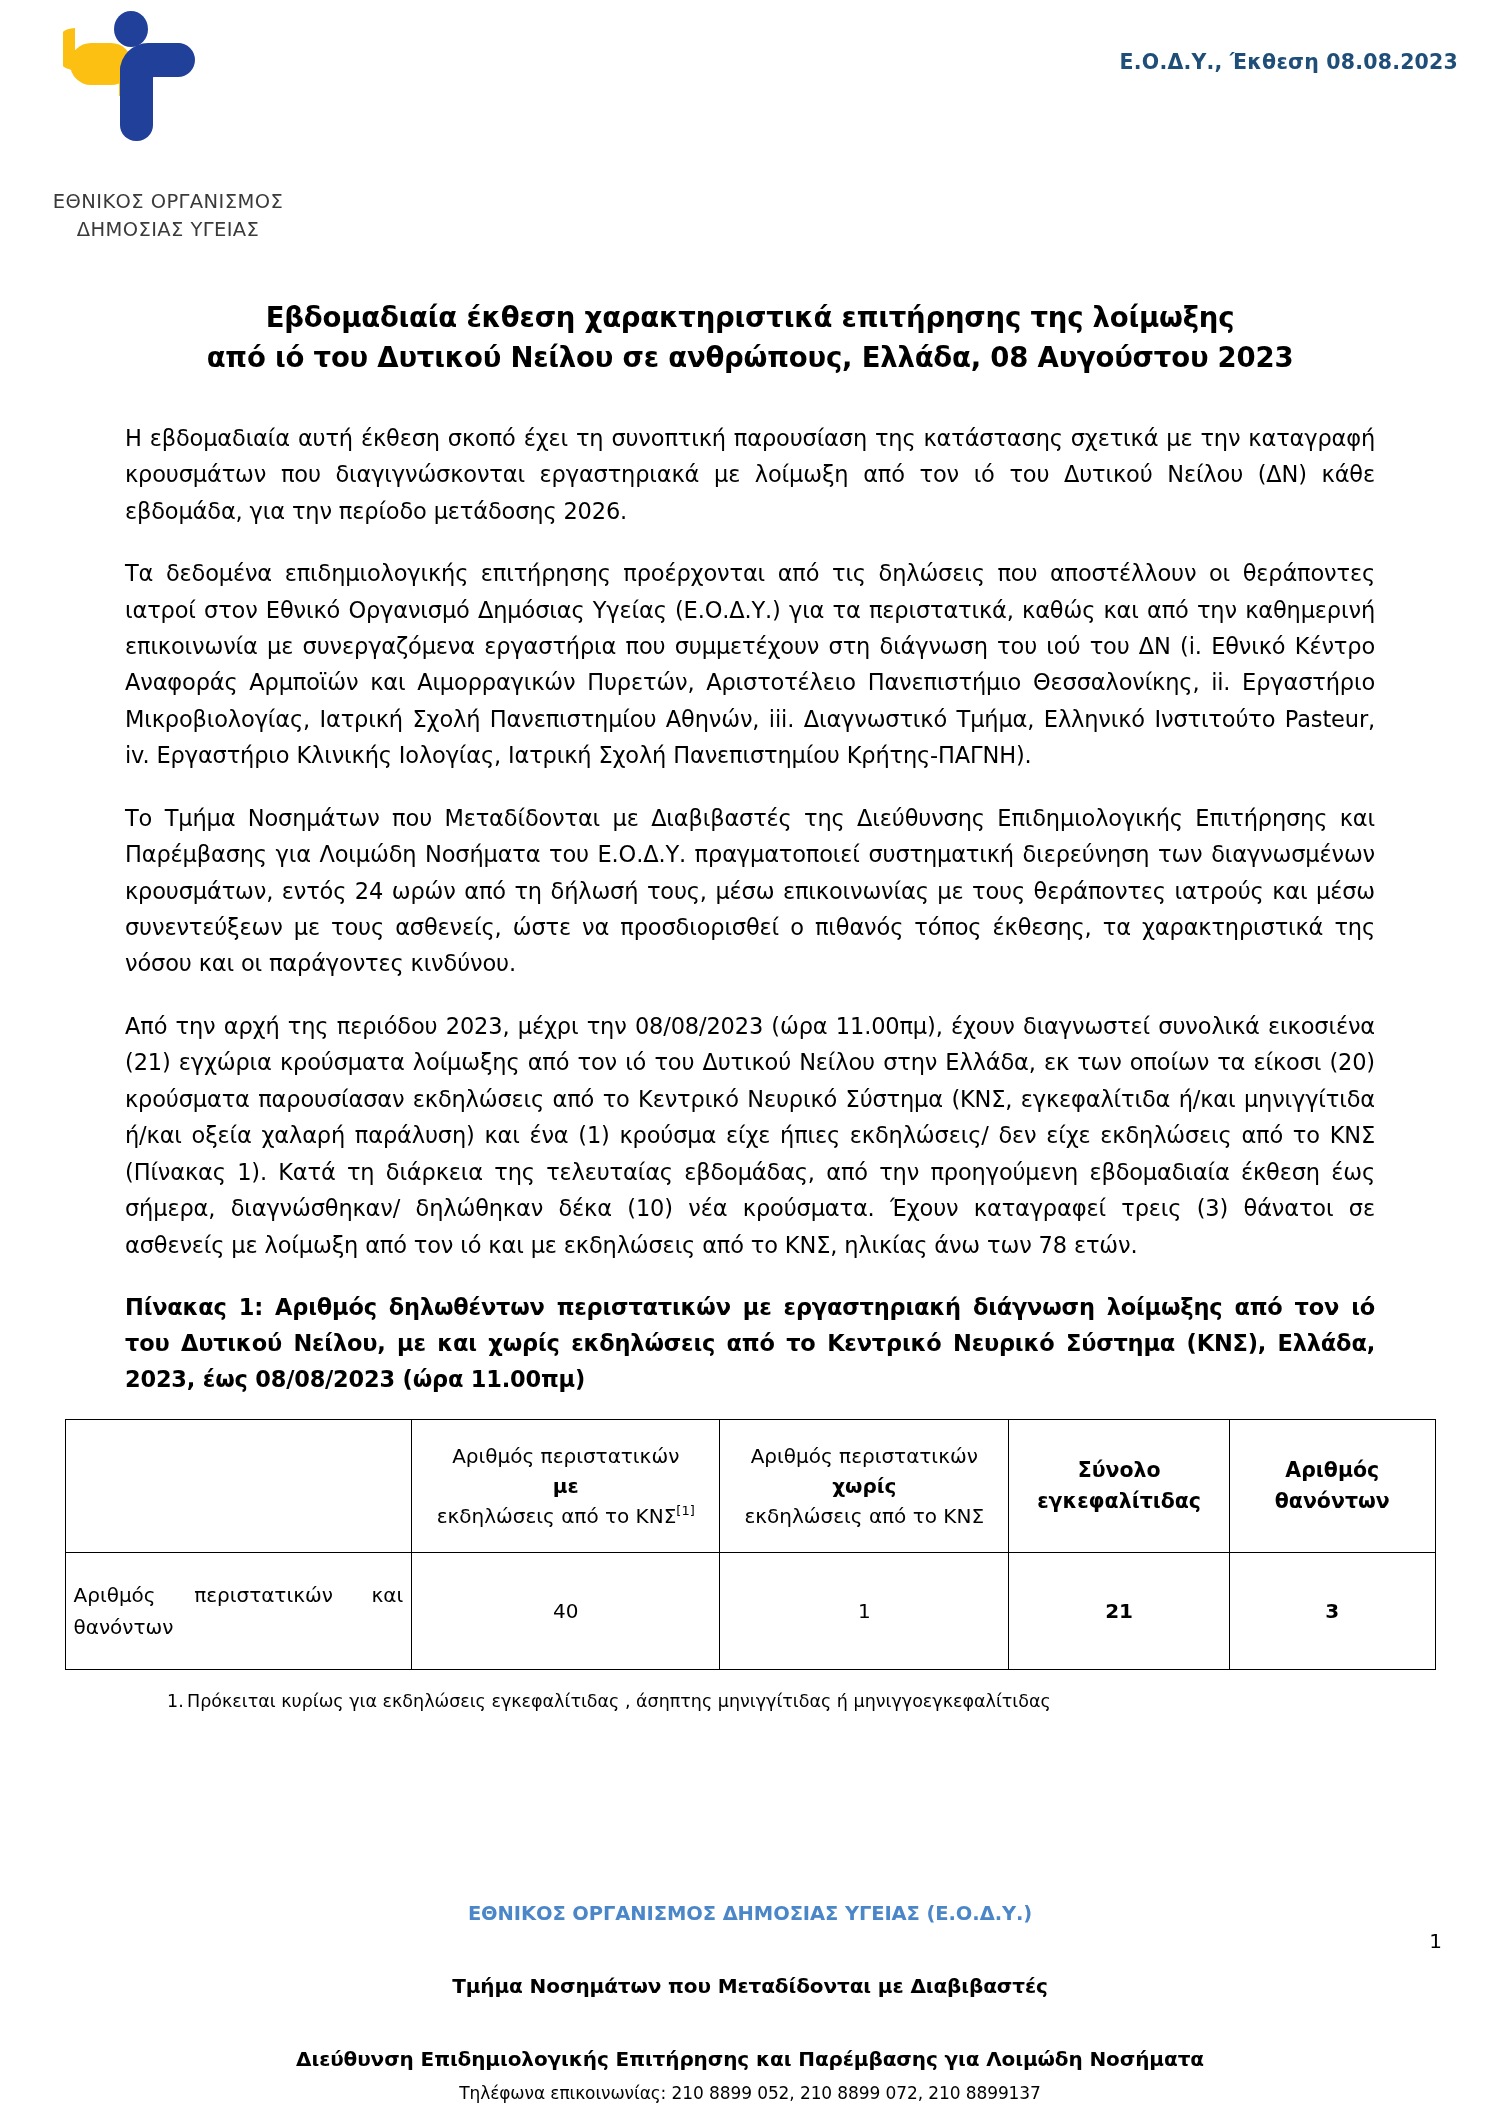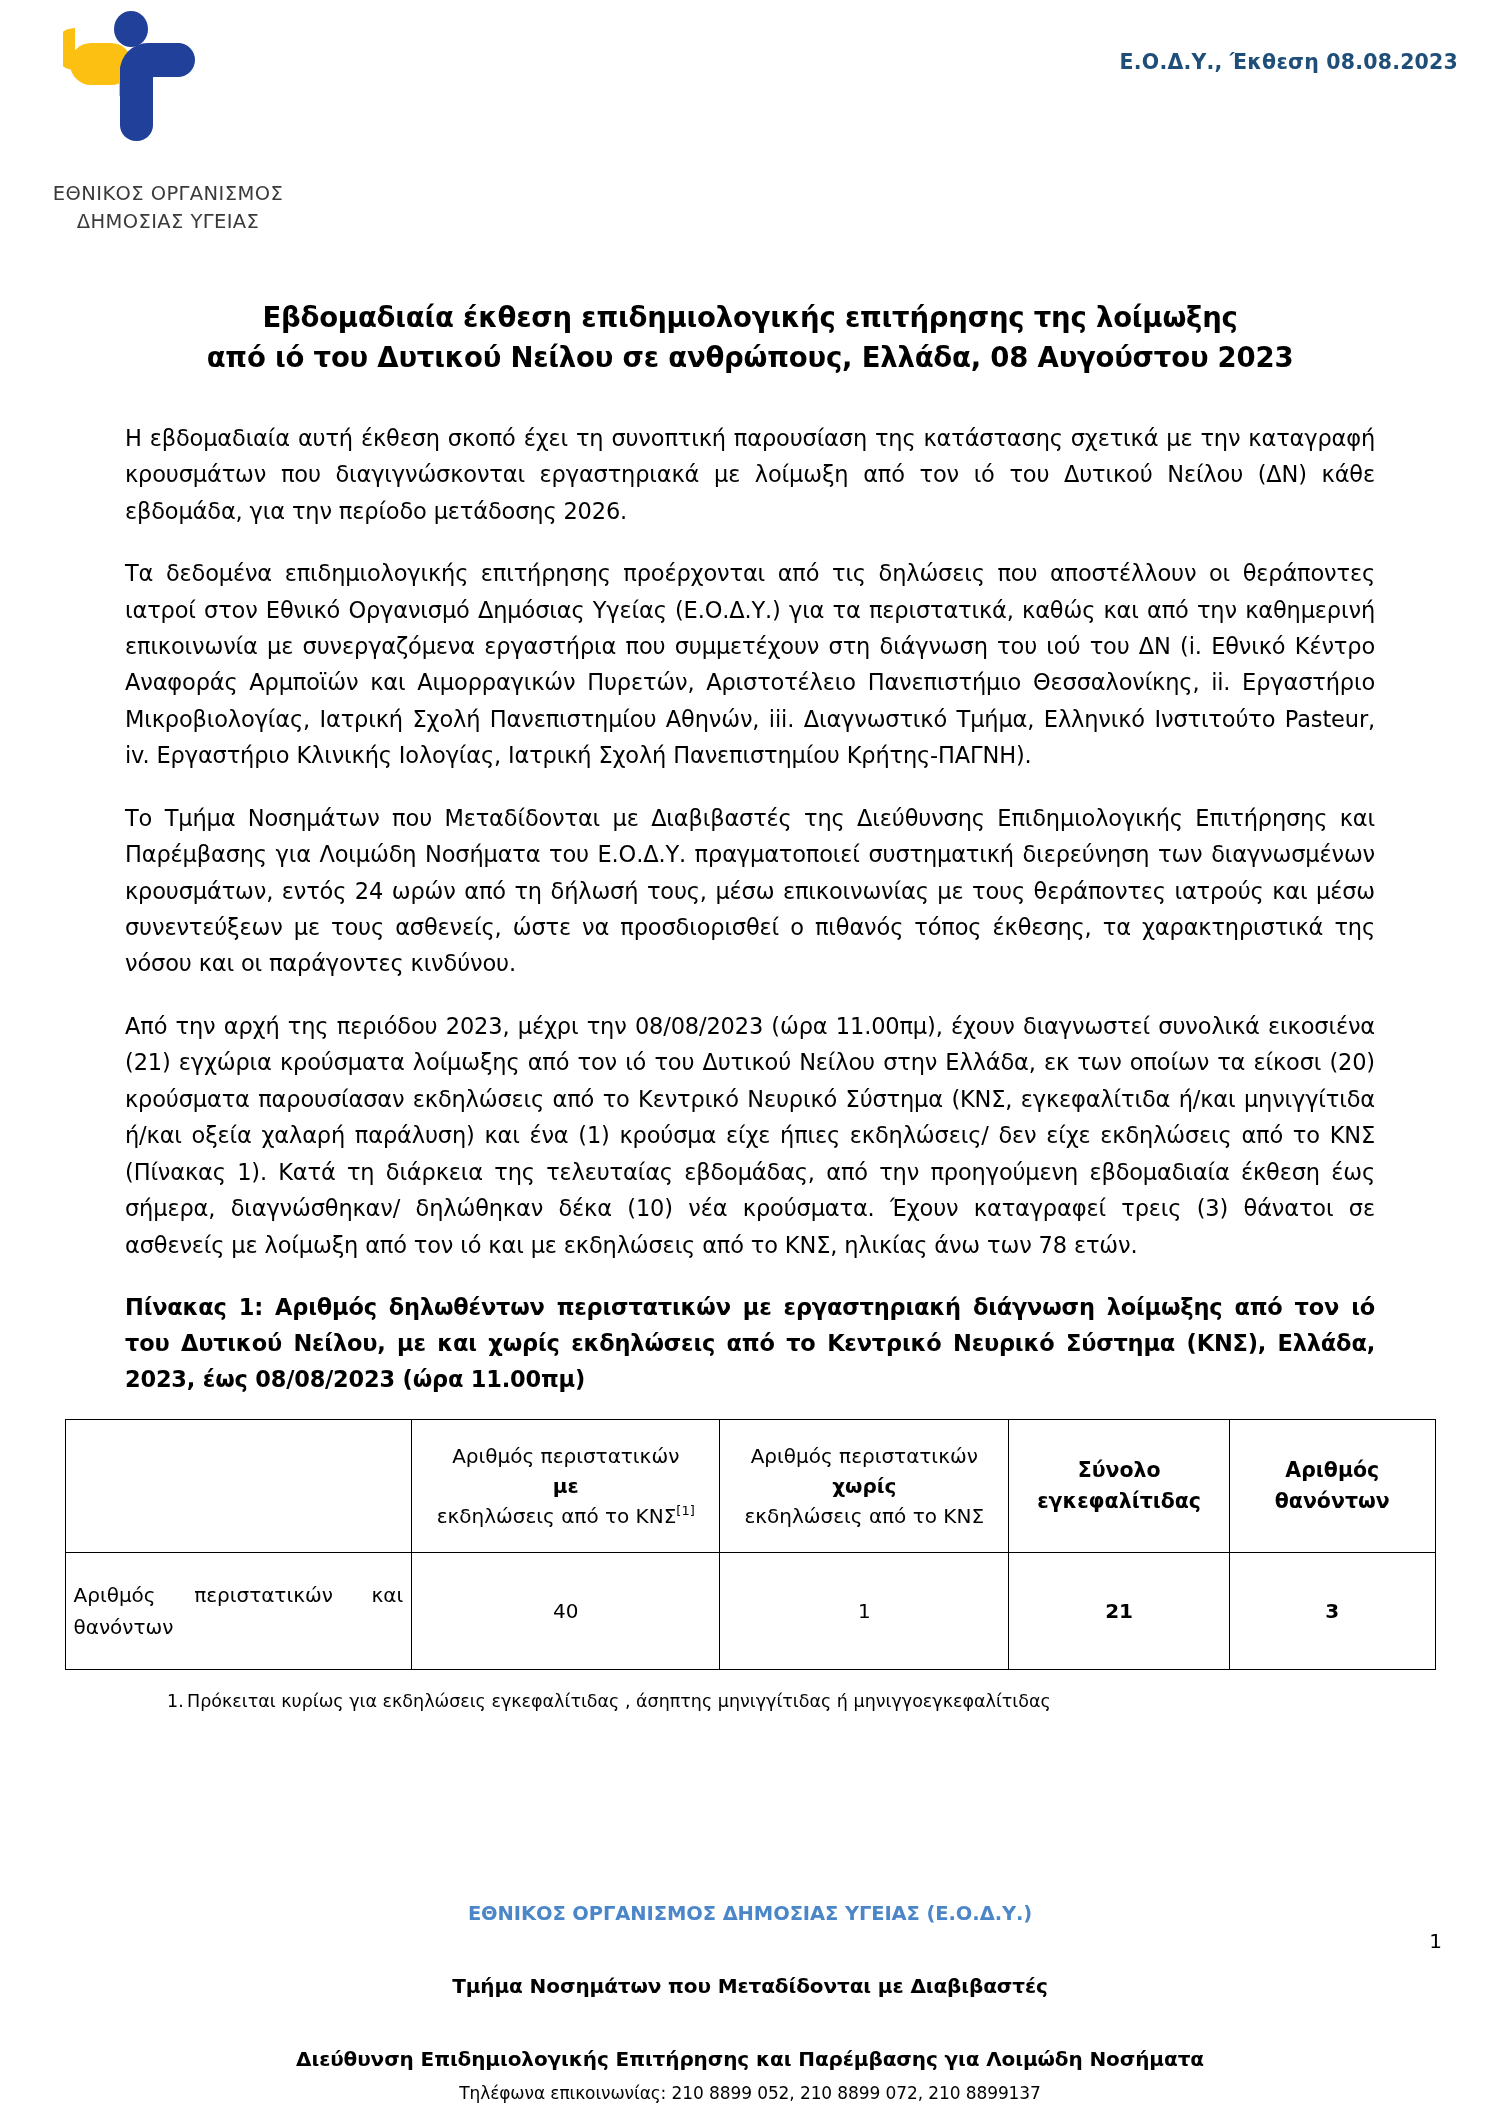--- a/index.html
+++ b/index.html
@@ -41,21 +41,21 @@
 
   .logo-mark {
     position: relative;
     width: 210px;
     height: 160px;
     margin: 0 auto;
   }
   .logo-mark svg { display: block; }
 
   .logo-text {
-    margin-top: 10px;
+    margin-top: 18px;
     font-family: "DejaVu Sans", "Liberation Sans", sans-serif;
     font-size: 19.5px;
     letter-spacing: 0.4px;
     line-height: 1.42;
     color: #3a3a3a;
     white-space: pre-line;
   }
 
   .header-ref {
     position: absolute;
@@ -237,21 +237,21 @@
           <rect x="73" y="33" width="56" height="33" rx="16" fill="#20409a"></rect>
         </svg>
       </div>
       <div class="logo-text"><span>ΕΘΝΙΚΟΣ ΟΡΓΑΝΙΣΜΟΣ</span><br><span>ΔΗΜΟΣΙΑΣ ΥΓΕΙΑΣ</span></div>
     </div>
 
     <div class="header-ref">Ε.Ο.Δ.Υ., Έκθεση  08.08.2023</div>
   </div>
 
   <div class="doc-title">
-    <span class="line">Εβδομαδιαία έκθεση επιδημιολογικής επιτήρησης της λοίμωξης</span>
+    <span class="line">Εβδομαδιαία έκθεση χαρακτηριστικά επιτήρησης της λοίμωξης</span>
     <span class="line">από ιό του Δυτικού Νείλου σε ανθρώπους, Ελλάδα, 08 Αυγούστου 2023</span>
   </div>
 
   <div class="content">
     <p class="para">Η εβδομαδιαία αυτή έκθεση σκοπό έχει τη συνοπτική παρουσίαση της κατάστασης σχετικά με την καταγραφή κρουσμάτων που διαγιγνώσκονται εργαστηριακά με λοίμωξη από τον ιό του Δυτικού Νείλου (ΔΝ) κάθε εβδομάδα, για την περίοδο μετάδοσης 2026.</p>
     <p class="para">Τα δεδομένα επιδημιολογικής επιτήρησης προέρχονται από τις δηλώσεις που αποστέλλουν οι θεράποντες ιατροί στον Εθνικό Οργανισμό Δημόσιας Υγείας (Ε.Ο.Δ.Υ.) για τα περιστατικά, καθώς και από την καθημερινή επικοινωνία με συνεργαζόμενα εργαστήρια που συμμετέχουν στη διάγνωση του ιού του ΔΝ (i. Εθνικό Κέντρο Αναφοράς Αρμποϊών και Αιμορραγικών Πυρετών, Αριστοτέλειο Πανεπιστήμιο Θεσσαλονίκης, ii. Εργαστήριο Μικροβιολογίας, Ιατρική Σχολή Πανεπιστημίου Αθηνών, iii. Διαγνωστικό Τμήμα, Ελληνικό Ινστιτούτο Pasteur, iv. Εργαστήριο Κλινικής Ιολογίας, Ιατρική Σχολή Πανεπιστημίου Κρήτης-ΠΑΓΝΗ).</p>
     <p class="para">Το Τμήμα Νοσημάτων που Μεταδίδονται με Διαβιβαστές της Διεύθυνσης Επιδημιολογικής Επιτήρησης και Παρέμβασης για Λοιμώδη Νοσήματα του Ε.Ο.Δ.Υ. πραγματοποιεί συστηματική διερεύνηση των διαγνωσμένων κρουσμάτων, εντός 24 ωρών από τη δήλωσή τους, μέσω επικοινωνίας με τους θεράποντες ιατρούς και μέσω συνεντεύξεων με τους ασθενείς, ώστε να προσδιορισθεί ο πιθανός τόπος έκθεσης, τα χαρακτηριστικά της νόσου και οι παράγοντες κινδύνου.</p>
     <p class="para">Από την αρχή της περιόδου 2023, μέχρι την 08/08/2023 (ώρα 11.00πμ), έχουν διαγνωστεί συνολικά εικοσιένα (21) εγχώρια κρούσματα λοίμωξης από τον ιό του Δυτικού Νείλου στην Ελλάδα, εκ των οποίων τα είκοσι (20) κρούσματα παρουσίασαν εκδηλώσεις από το Κεντρικό Νευρικό Σύστημα (ΚΝΣ, εγκεφαλίτιδα ή/και μηνιγγίτιδα ή/και οξεία χαλαρή  παράλυση) και ένα (1) κρούσμα είχε ήπιες εκδηλώσεις/ δεν είχε εκδηλώσεις από το ΚΝΣ (Πίνακας 1). Κατά τη διάρκεια της τελευταίας εβδομάδας, από την προηγούμενη εβδομαδιαία έκθεση έως σήμερα, διαγνώσθηκαν/ δηλώθηκαν δέκα (10) νέα κρούσματα. Έχουν καταγραφεί τρεις (3) θάνατοι σε ασθενείς με λοίμωξη από τον ιό και με εκδηλώσεις από το ΚΝΣ, ηλικίας άνω των 78 ετών.</p>
   </div>
 

